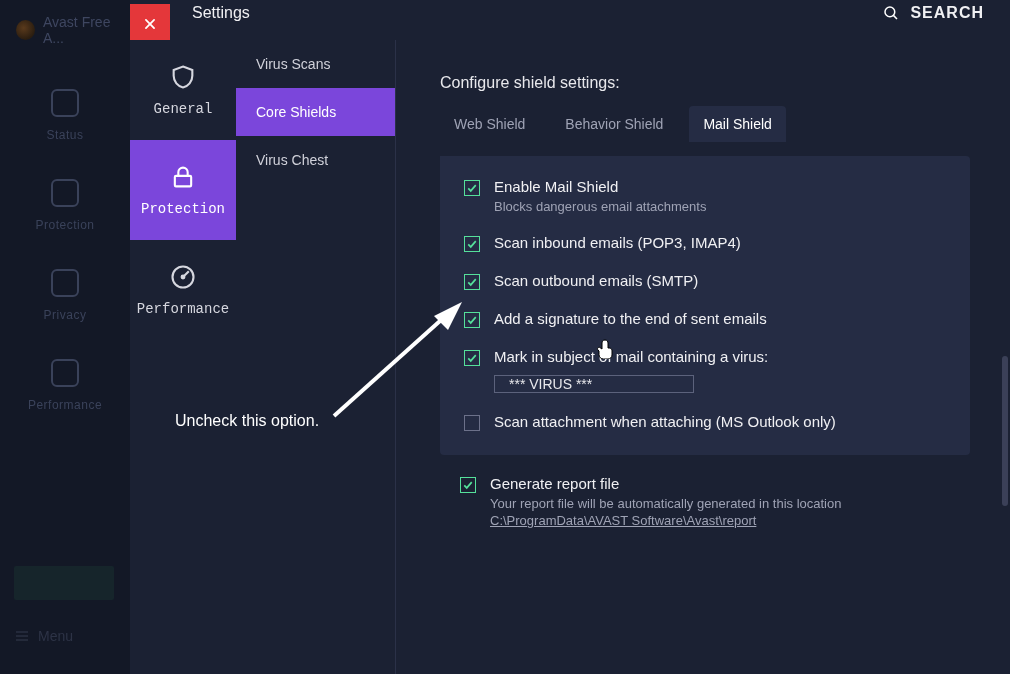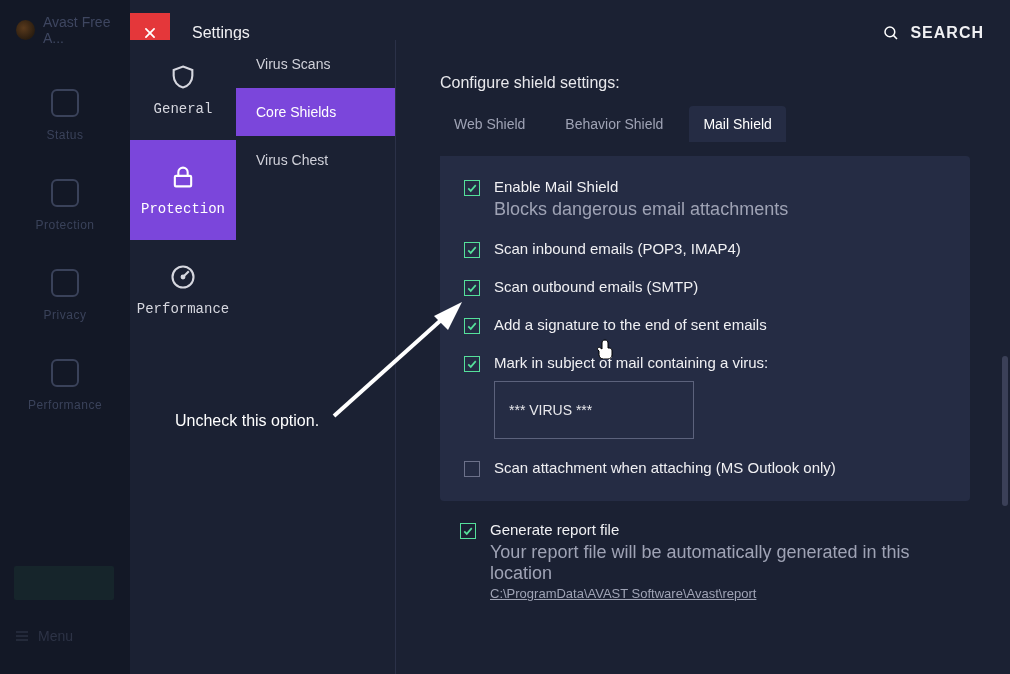--- a/index.html
+++ b/index.html
@@ -61,22 +61,22 @@
   }
   .brand-logo {
     width: 20px; height: 20px;
     border-radius: 50%;
     background: radial-gradient(circle at 40% 40%, #5a3a1c 0%, #2a1d10 70%);
   }
 
   
   .topbar {
     position: absolute;
-    left: 130px; top: 13px; right: 0; height: 40px;
-    display: flex; align-items: center;
+    left: 130px; top: 4px; right: 0; height: 40px;
+    display: flex; align-items: flex-start;
     background: #1b2133;
   }
   .close-btn {
     width: 40px; height: 40px;
     background: #e4373a;
     display: flex; align-items: center; justify-content: center;
     color: #fff;
     cursor: pointer;
   }
   .close-btn svg { width: 14px; height: 14px; }
@@ -184,28 +184,28 @@
     margin-top: 2px;
     display: flex; align-items: center; justify-content: center;
     cursor: pointer;
     background: transparent;
   }
   .check.on svg polyline { stroke: #55e09b; }
   .check.off { border-color: #6c718a; }
   .check svg { width: 10px; height: 10px; }
   .opt-body { flex: 1; }
   .opt-label { font-size: 15px; color: #f0f0f3; }
-  .opt-desc { font-size: 18px; color: #9fa3b5; margin-top: 4px; }
+  .opt-desc { font-size: 13px; color: #9fa3b5; margin-top: 4px; }
   .virus-input {
     margin-top: 10px;
     background: transparent;
     border: 1px solid #5c627c;
     color: #e8e8ec;
     font-size: 14px;
-    padding: 20px 14px;
+    padding: 0 14px;
     width: 200px;
     font-family: inherit;
   }
 
   .report-block { margin-top: 20px; padding-left: 20px; }
   .report-block .opt { margin-bottom: 0; }
   .report-path {
     text-decoration: underline;
     color: #9fa3b5;
     font-size: 13px;

